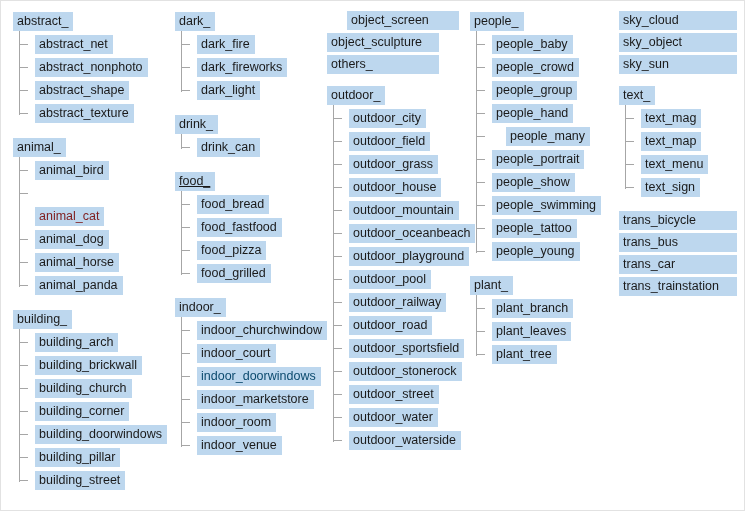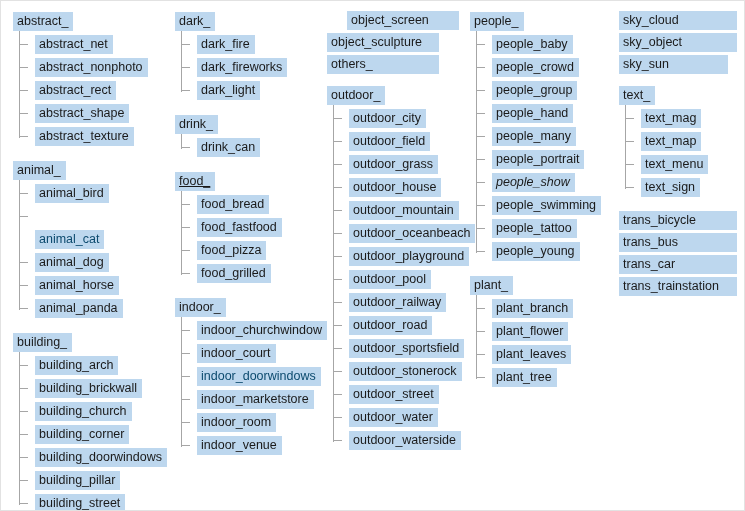--- a/index.html
+++ b/index.html
@@ -112,27 +112,26 @@
 </style>
 <style>.children::before,.child::before{background:#a6a6a6;}#page{border-color:#e2e2e2;background:#ffffff;}</style></head>
 <body>
 
 <div id="page">
   <div class="columns">
       <div class="column col-0">
         <div class="group"><div class="node parent self-width" style="background: rgb(189, 215, 238); color: rgb(26, 26, 26);">abstract_</div><div class="children">
             <div class="child"><div class="node self-width" style="background: rgb(189, 215, 238); color: rgb(26, 26, 26);">abstract_net</div></div>
             <div class="child"><div class="node self-width" style="background: rgb(189, 215, 238); color: rgb(26, 26, 26);">abstract_nonphoto</div></div>
-            <div class="child"><div class="node self-width" style="background: rgb(189, 215, 238); color: rgb(26, 26, 26);">abstract_rect</div></div>
             <div class="child"><div class="node self-width" style="background: rgb(189, 215, 238); color: rgb(26, 26, 26);">abstract_shape</div></div>
             <div class="child"><div class="node self-width" style="background: rgb(189, 215, 238); color: rgb(26, 26, 26);">abstract_texture</div></div>
           </div></div>
         <div class="group"><div class="node parent self-width" style="background: rgb(189, 215, 238); color: rgb(26, 26, 26);">animal_</div><div class="children">
             <div class="child"><div class="node self-width" style="background: rgb(189, 215, 238); color: rgb(26, 26, 26);">animal_bird</div></div>
-            <div class="child"><div class="node self-width" style="background: rgb(189, 215, 238); color: #0c4a6e; margin-top: 24px;">animal_cat</div></div>
+            <div class="child"><div class="node self-width" style="background: rgb(189, 215, 238); color: #7f1d1d; margin-top: 24px;">animal_cat</div></div>
             <div class="child"><div class="node self-width" style="background: rgb(189, 215, 238); color: rgb(26, 26, 26);">animal_dog</div></div>
             <div class="child"><div class="node self-width" style="background: rgb(189, 215, 238); color: rgb(26, 26, 26);">animal_horse</div></div>
             <div class="child"><div class="node self-width" style="background: rgb(189, 215, 238); color: rgb(26, 26, 26);">animal_panda</div></div>
           </div></div>
         <div class="group"><div class="node parent self-width" style="background: rgb(189, 215, 238); color: rgb(26, 26, 26);">building_</div><div class="children">
             <div class="child"><div class="node self-width" style="background: rgb(189, 215, 238); color: rgb(26, 26, 26);">building_arch</div></div>
             <div class="child"><div class="node self-width" style="background: rgb(189, 215, 238); color: rgb(26, 26, 26);">building_brickwall</div></div>
             <div class="child"><div class="node self-width" style="background: rgb(189, 215, 238); color: rgb(26, 26, 26);">building_church</div></div>
             <div class="child"><div class="node self-width" style="background: rgb(189, 215, 238); color: rgb(26, 26, 26);">building_corner</div></div>
             <div class="child"><div class="node self-width" style="background: rgb(189, 215, 238); color: rgb(26, 26, 26);">building_doorwindows</div></div>
@@ -193,44 +192,43 @@
             <div class="child"><div class="node self-width" style="background: rgb(189, 215, 238); color: rgb(26, 26, 26);">outdoor_water</div></div>
             <div class="child"><div class="node self-width" style="background: rgb(189, 215, 238); color: rgb(26, 26, 26);">outdoor_waterside</div></div>
           </div></div>
       </div>
       <div class="column col-3">
         <div class="group"><div class="node parent self-width" style="background: rgb(189, 215, 238); color: rgb(26, 26, 26);">people_</div><div class="children">
             <div class="child"><div class="node self-width" style="background: rgb(189, 215, 238); color: rgb(26, 26, 26);">people_baby</div></div>
             <div class="child"><div class="node self-width" style="background: rgb(189, 215, 238); color: rgb(26, 26, 26);">people_crowd</div></div>
             <div class="child"><div class="node self-width" style="background: rgb(189, 215, 238); color: rgb(26, 26, 26);">people_group</div></div>
             <div class="child"><div class="node self-width" style="background: rgb(189, 215, 238); color: rgb(26, 26, 26);">people_hand</div></div>
-            <div class="child"><div class="node self-width" style="background: rgb(189, 215, 238); color: rgb(26, 26, 26);">people_many</div></div>
+            <div class="child"><div class="node self-width" style="background: rgb(189, 215, 238); color: rgb(26, 26, 26); margin-left: 14px;">people_many</div></div>
             <div class="child"><div class="node self-width" style="background: rgb(189, 215, 238); color: rgb(26, 26, 26);">people_portrait</div></div>
-            <div class="child"><div class="node self-width" style="background: rgb(189, 215, 238); color: rgb(26, 26, 26); font-style: italic;">people_show</div></div>
+            <div class="child"><div class="node self-width" style="background: rgb(189, 215, 238); color: rgb(26, 26, 26);">people_show</div></div>
             <div class="child"><div class="node self-width" style="background: rgb(189, 215, 238); color: rgb(26, 26, 26);">people_swimming</div></div>
             <div class="child"><div class="node self-width" style="background: rgb(189, 215, 238); color: rgb(26, 26, 26);">people_tattoo</div></div>
             <div class="child"><div class="node self-width" style="background: rgb(189, 215, 238); color: rgb(26, 26, 26);">people_young</div></div>
           </div></div>
         <div class="group"><div class="node parent self-width" style="background: rgb(189, 215, 238); color: rgb(26, 26, 26);">plant_</div><div class="children">
             <div class="child"><div class="node self-width" style="background: rgb(189, 215, 238); color: rgb(26, 26, 26);">plant_branch</div></div>
-            <div class="child"><div class="node self-width" style="background: rgb(189, 215, 238); color: rgb(26, 26, 26);">plant_flower</div></div>
             <div class="child"><div class="node self-width" style="background: rgb(189, 215, 238); color: rgb(26, 26, 26);">plant_leaves</div></div>
             <div class="child"><div class="node self-width" style="background: rgb(189, 215, 238); color: rgb(26, 26, 26);">plant_tree</div></div>
           </div></div>
       </div>
       <div class="column col-4">
         <div class="standalone-group">
           <div class="standalone">
             <div class="node full-width" style="width: 118px; background: rgb(189, 215, 238); color: rgb(26, 26, 26);">sky_cloud</div>
           </div>
           <div class="standalone">
             <div class="node full-width" style="width: 118px; background: rgb(189, 215, 238); color: rgb(26, 26, 26);">sky_object</div>
           </div>
           <div class="standalone">
-            <div class="node full-width" style="width: 109px; background: rgb(189, 215, 238); color: rgb(26, 26, 26);">sky_sun</div>
+            <div class="node full-width" style="width: 118px; background: rgb(189, 215, 238); color: rgb(26, 26, 26);">sky_sun</div>
           </div>
         </div>
         <div class="group"><div class="node parent self-width" style="background: rgb(189, 215, 238); color: rgb(26, 26, 26);">text_</div><div class="children">
             <div class="child"><div class="node self-width" style="background: rgb(189, 215, 238); color: rgb(26, 26, 26);">text_mag</div></div>
             <div class="child"><div class="node self-width" style="background: rgb(189, 215, 238); color: rgb(26, 26, 26);">text_map</div></div>
             <div class="child"><div class="node self-width" style="background: rgb(189, 215, 238); color: rgb(26, 26, 26);">text_menu</div></div>
             <div class="child"><div class="node self-width" style="background: rgb(189, 215, 238); color: rgb(26, 26, 26);">text_sign</div></div>
           </div></div>
         <div class="standalone-group">
           <div class="standalone">

